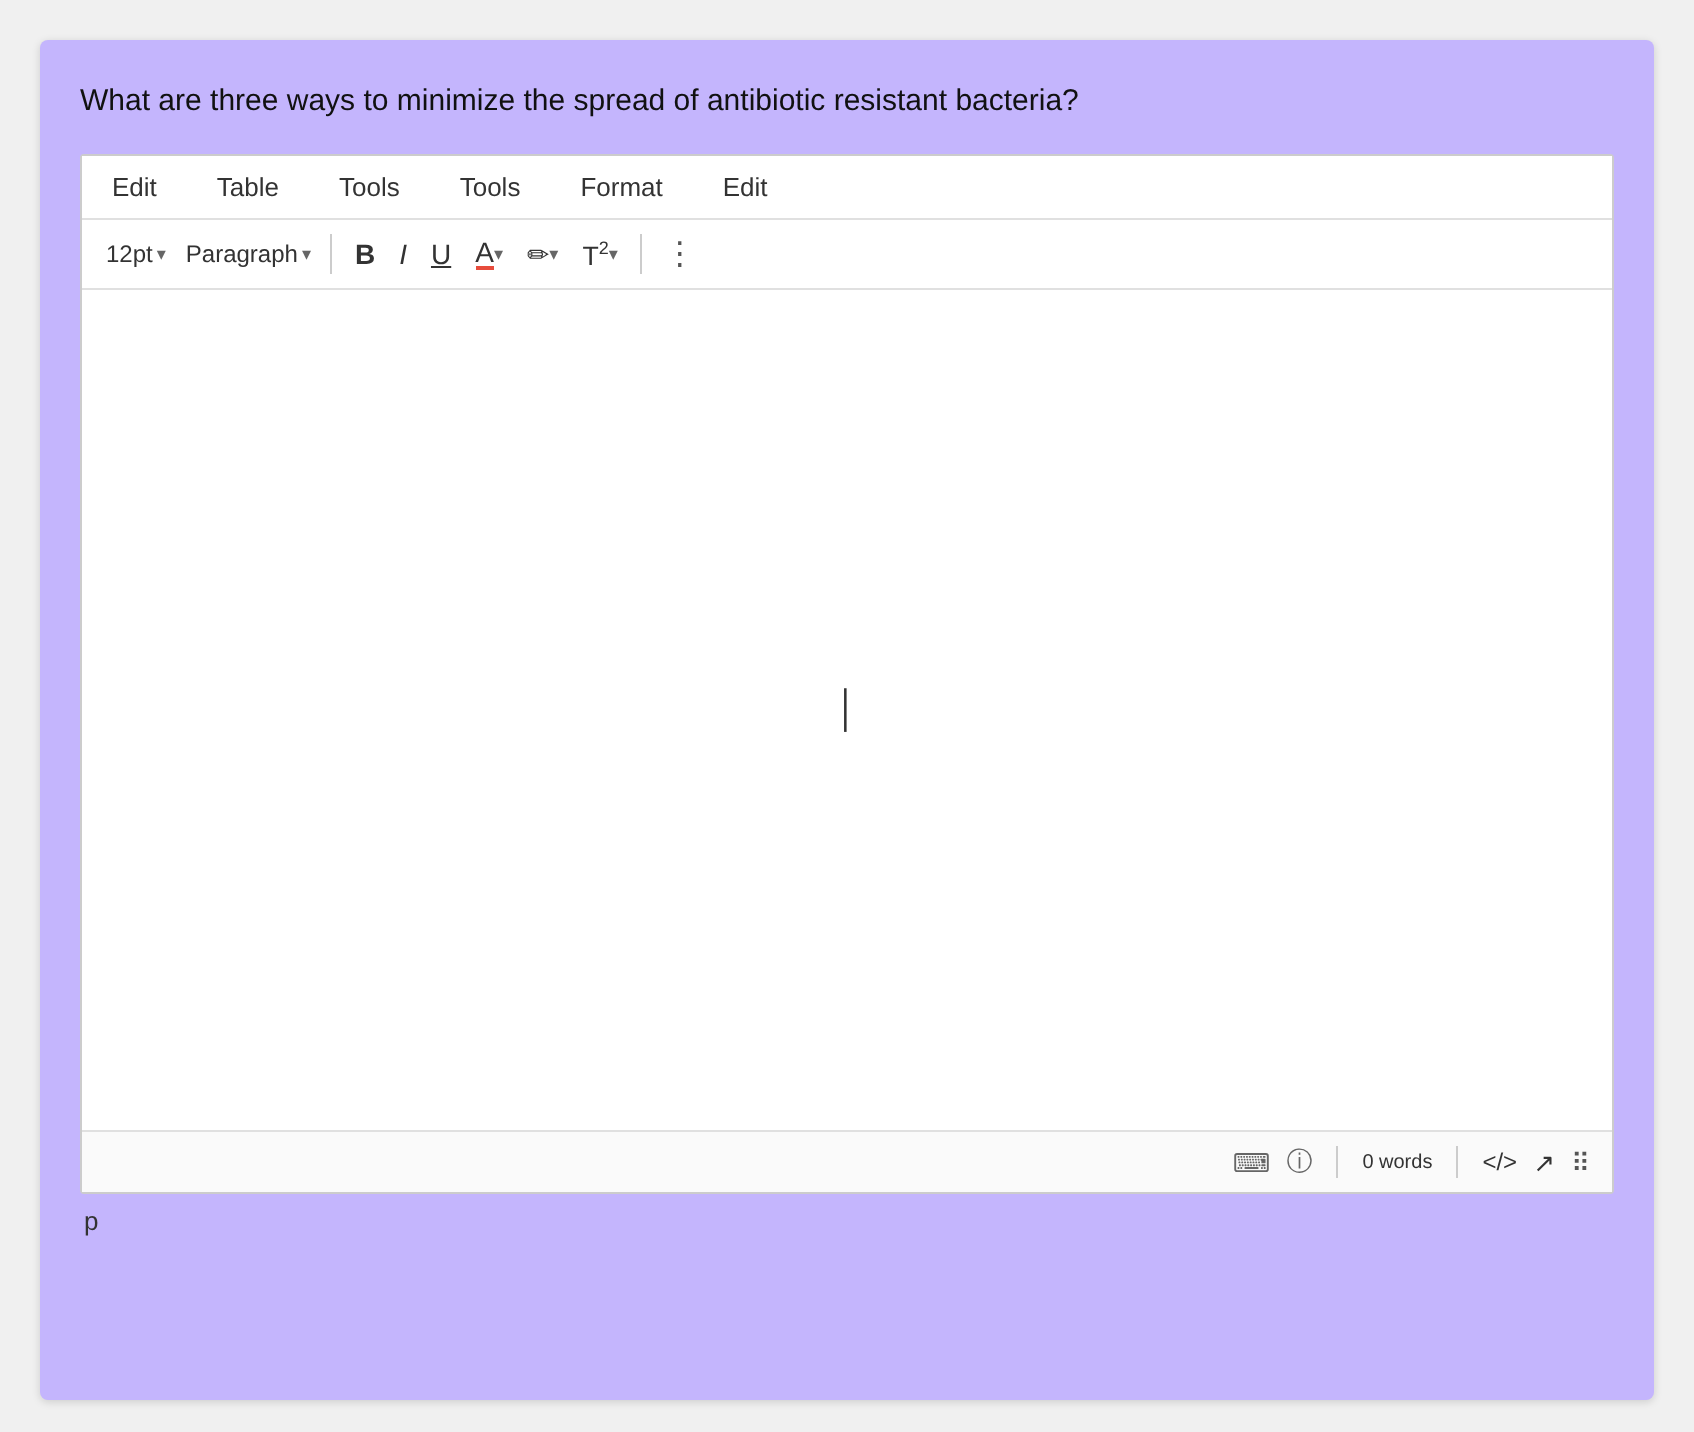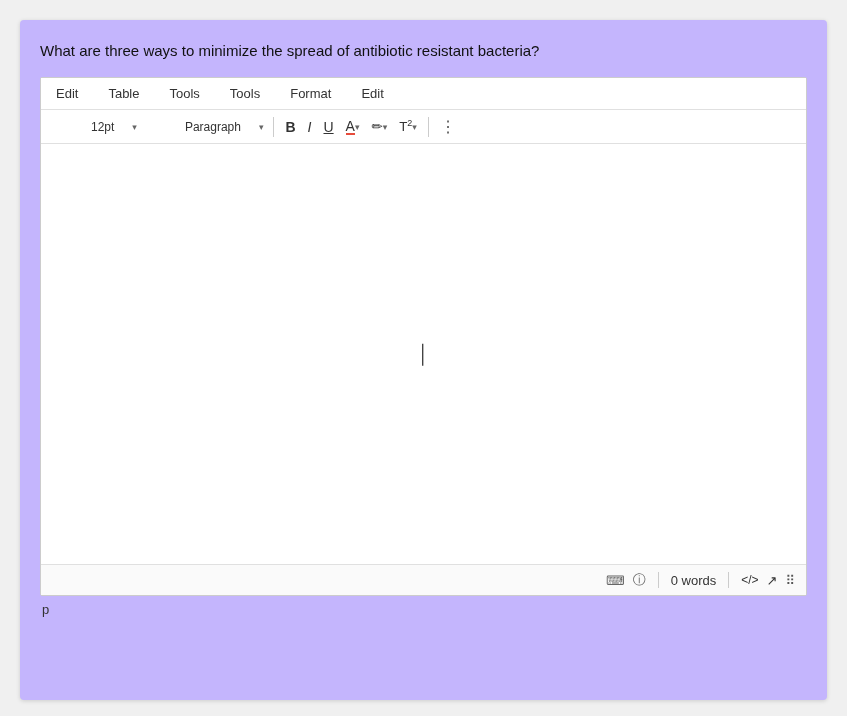--- a/index.html
+++ b/index.html
@@ -64,23 +64,22 @@
       margin: 0 4px;
     }
     .toolbar-select {
       font-size: 12px;
       color: #333;
       background: none;
       border: none;
       cursor: pointer;
       display: flex;
       align-items: center;
-      gap: 18px;
+      gap: 2px;
       padding: 2px 4px;
-      margin-left: 38px;
     }
     .chevron {
       font-size: 9px;
       color: #666;
     }
     .toolbar-btn {
       padding: 3px 5px;
       cursor: pointer;
       border: none;
       background: none;
@@ -142,21 +141,21 @@
       color: #666;
       cursor: pointer;
     }
     .status-separator {
       width: 1px;
       height: 16px;
       background: #ccc;
       margin: 0 4px;
     }
     .word-count {
-      font-size: 13px;
+      font-size: 10px;
       color: #333;
     }
     .status-code {
       font-size: 12px;
       color: #333;
       cursor: pointer;
     }
     .status-expand {
       font-size: 13px;
       color: #333;

